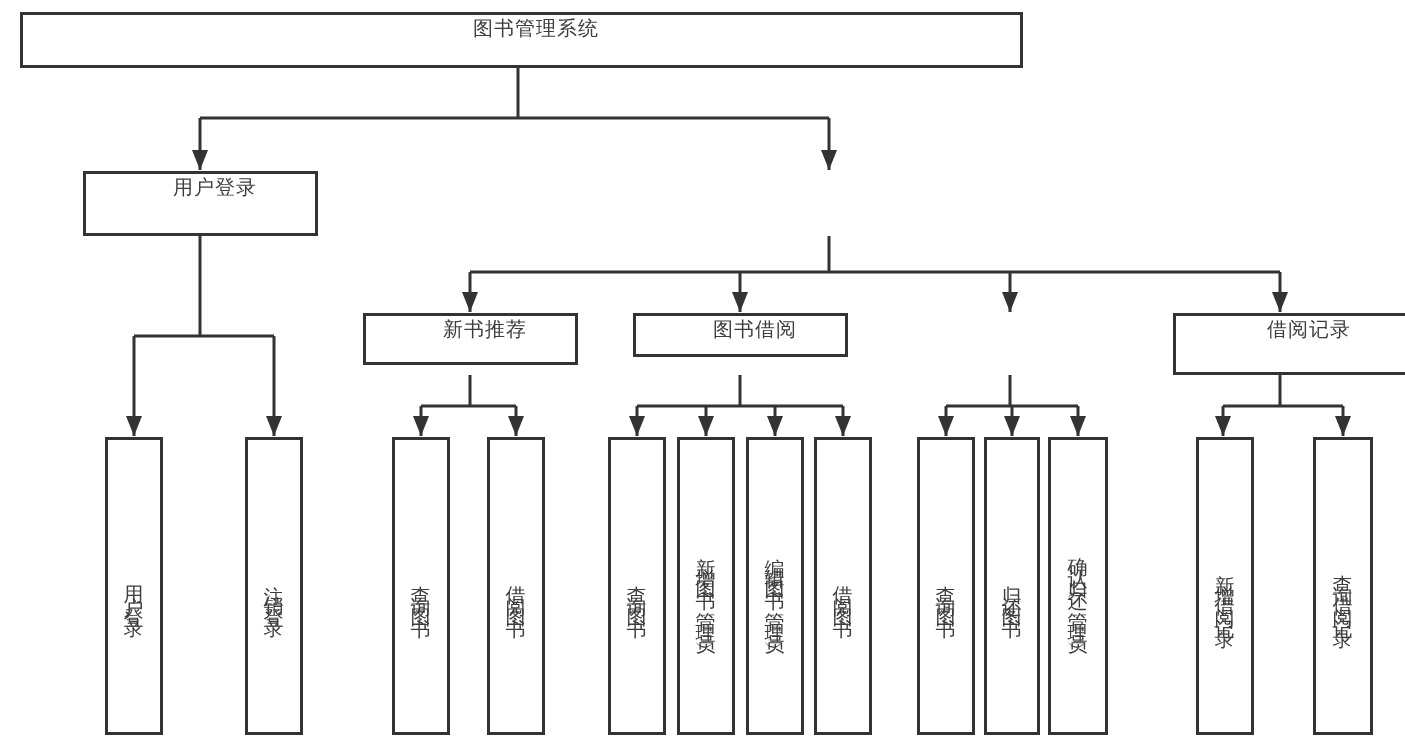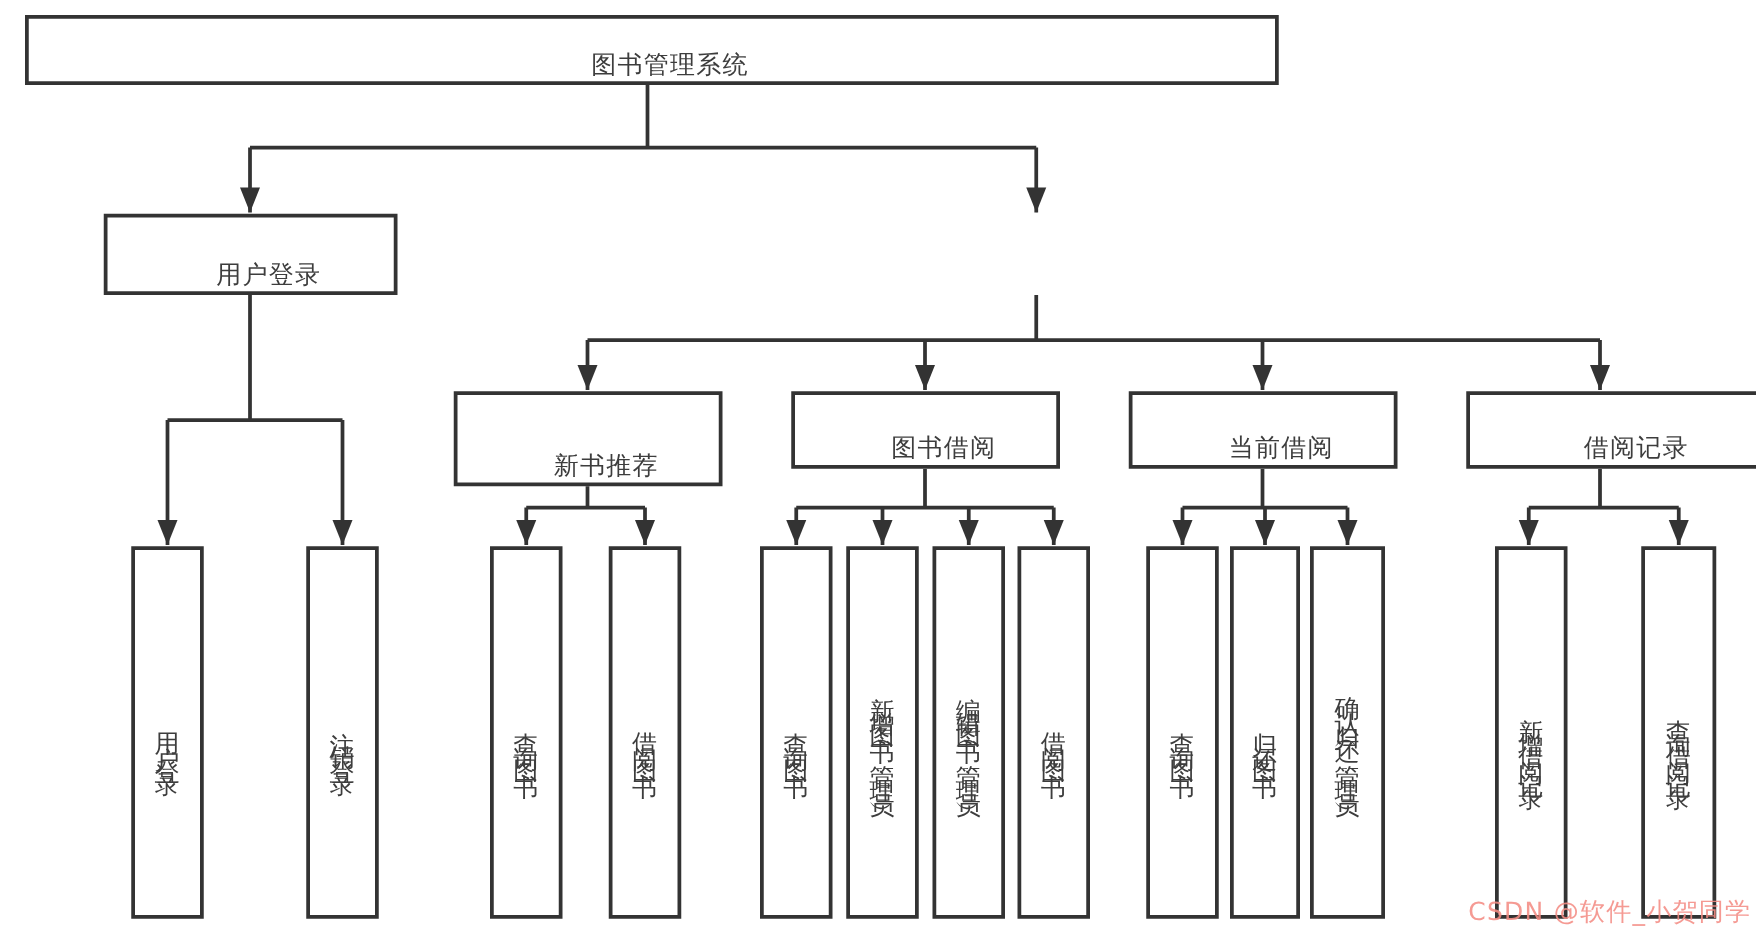--- a/index.html
+++ b/index.html
@@ -10,21 +10,21 @@
     font-family:"DejaVu Sans","Liberation Sans",sans-serif;
     overflow:hidden;
   }
   .wires{position:absolute;left:0;top:0;z-index:1;}
   .wires line{stroke:#333333;stroke-width:3;}
   .box{
     position:absolute;z-index:2;
     box-sizing:border-box;
     border:3px solid #333333;
     background:#ffffff;
-    display:flex;align-items:flex-end;justify-content:center;
+    display:flex;align-items:flex-start;justify-content:center;
     color:#3d3d3d;font-size:20px;
     letter-spacing:1px;
     white-space:nowrap;
     padding-left:29px;
   }
   .leaf{
     position:absolute;z-index:2;
     box-sizing:border-box;
     border:3px solid #333333;
     background:#ffffff;
@@ -102,28 +102,25 @@
   </svg>
 
   <div class="box" style="left:20px;top:12px;width:1003px;height:56px;">
     <span>图书管理系统</span>
   </div>
 
   <div class="box" style="left:83px;top:171px;width:235px;height:65px;">
     <span>用户登录</span>
   </div>
 
-  <div class="box" style="left:363px;top:313px;width:215px;height:76px;font-family:Liberation Mono, monospace;">
+  <div class="box" style="left:363px;top:313px;width:215px;height:52px;font-family:Liberation Mono, monospace;">
     <span>新书推荐</span>
   </div>
-  <div class="box" style="left:633px;top:313px;width:215px;height:62px;">
+  <div class="box" style="left:633px;top:313px;width:215px;height:44px;">
     <span>图书借阅</span>
-  </div>
-  <div class="box" style="left:903px;top:313px;width:215px;height:62px;">
-    <span>当前借阅</span>
   </div>
   <div class="box" style="left:1173px;top:313px;width:243px;height:62px;">
     <span>借阅记录</span>
   </div>
 
   <div class="leaf" style="left:105px;">
     <span class="vtext">用户登录</span>
   </div>
   <div class="leaf" style="left:245px;">
     <span class="vtext">注销登录</span>
@@ -159,15 +156,14 @@
     <span class="vtext">确认归还（管理员）</span>
   </div>
 
   <div class="leaf" style="left:1196px;">
     <span class="vtext">新增借阅记录</span>
   </div>
   <div class="leaf" style="left:1313px;width:60px;">
     <span class="vtext">查询借阅记录</span>
   </div>
 
-  <div class="watermark">CSDN @软件_小贺同学</div>
 
 </div>
 
 </body></html>

